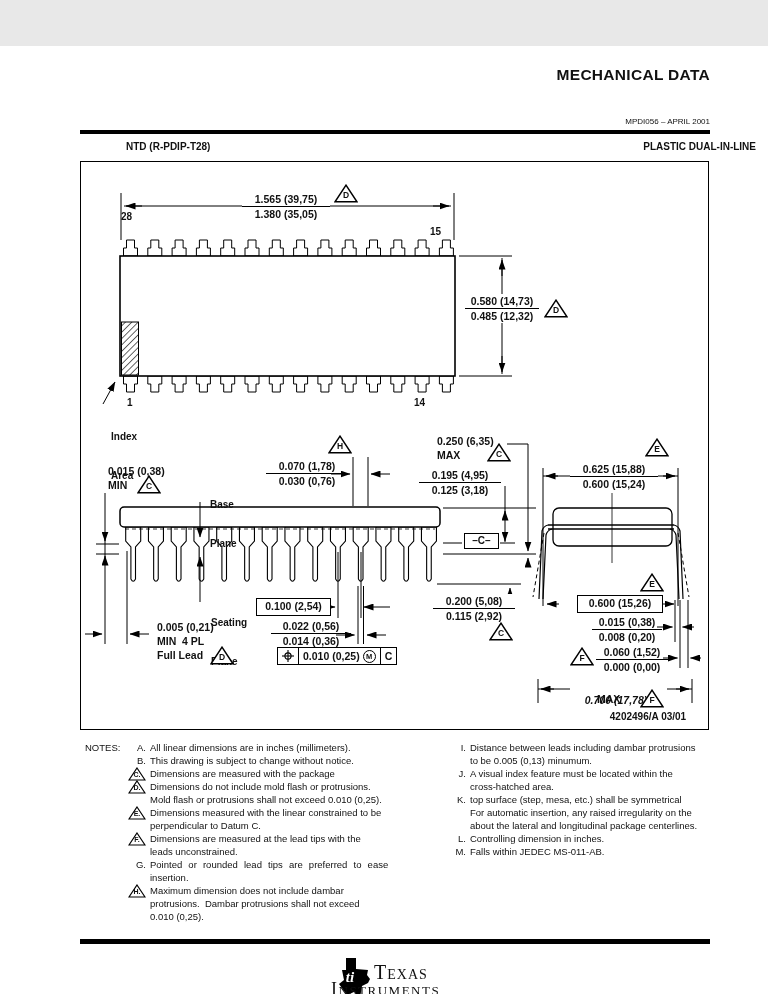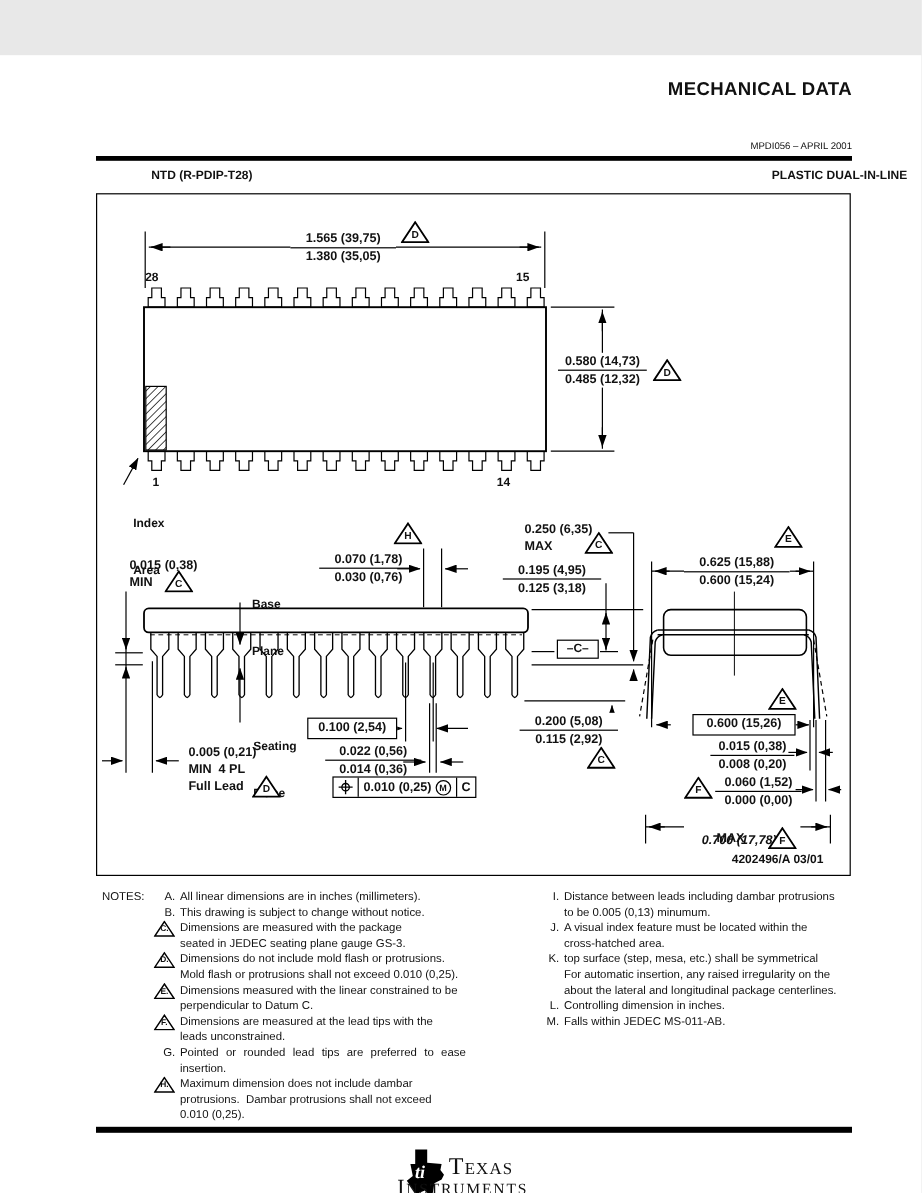--- a/index.html
+++ b/index.html
@@ -226,21 +226,21 @@
   <div class="dim bg" style="left:242px;top:146px;width:88px;">
     <div class="u">1.565 (39,75)</div>
     <div>1.380 (35,05)</div>
   </div>
   <span class="flag" style="left:334px;top:138px;">
     <svg viewBox="0 0 24 19">
         <polygon points="12,1.2 23,17.8 1,17.8"></polygon>
       </svg>
     <b>D</b>
   </span>
-  <div class="lbl" style="left:121px;top:179px;">28</div>
+  <div class="lbl" style="left:121px;top:164px;">28</div>
   <div class="lbl" style="left:430px;top:179px;">15</div>
   <div class="lbl" style="left:127px;top:350px;">1</div>
   <div class="lbl" style="left:414px;top:350px;">14</div>
   <div class="lbl" style="left:111px;top:358px;">
     <div>Index</div>
     <div>Area</div>
   </div>
   <div class="dim bg" style="left:465px;top:248px;width:74px;">
     <div class="u">0.580 (14,73)</div>
     <div>0.485 (12,32)</div>
@@ -391,21 +391,20 @@
       </div>
     <div class="note">
         <span class="nk">B.</span>
         <div class="nl">This drawing is subject to change without notice.</div>
       </div>
     <div class="note">
       <span class="nk"><span class="nflag"><svg viewBox="0 0 18 14">
               <polygon points="9,1 17,13 1,13"></polygon>
             </svg><b>C.</b></span></span>
       <div class="nl">Dimensions are measured with the package</div>
-      <div class="nl">seated in JEDEC seating plane gauge GS-3.</div>
     </div>
     <div class="note">
       <span class="nk"><span class="nflag"><svg viewBox="0 0 18 14">
               <polygon points="9,1 17,13 1,13"></polygon>
             </svg><b>D.</b></span></span>
       <div class="nl">Dimensions do not include mold flash or protrusions.</div>
       <div class="nl">Mold flash or protrusions shall not exceed 0.010 (0,25).</div>
     </div>
     <div class="note">
       <span class="nk"><span class="nflag"><svg viewBox="0 0 18 14">

